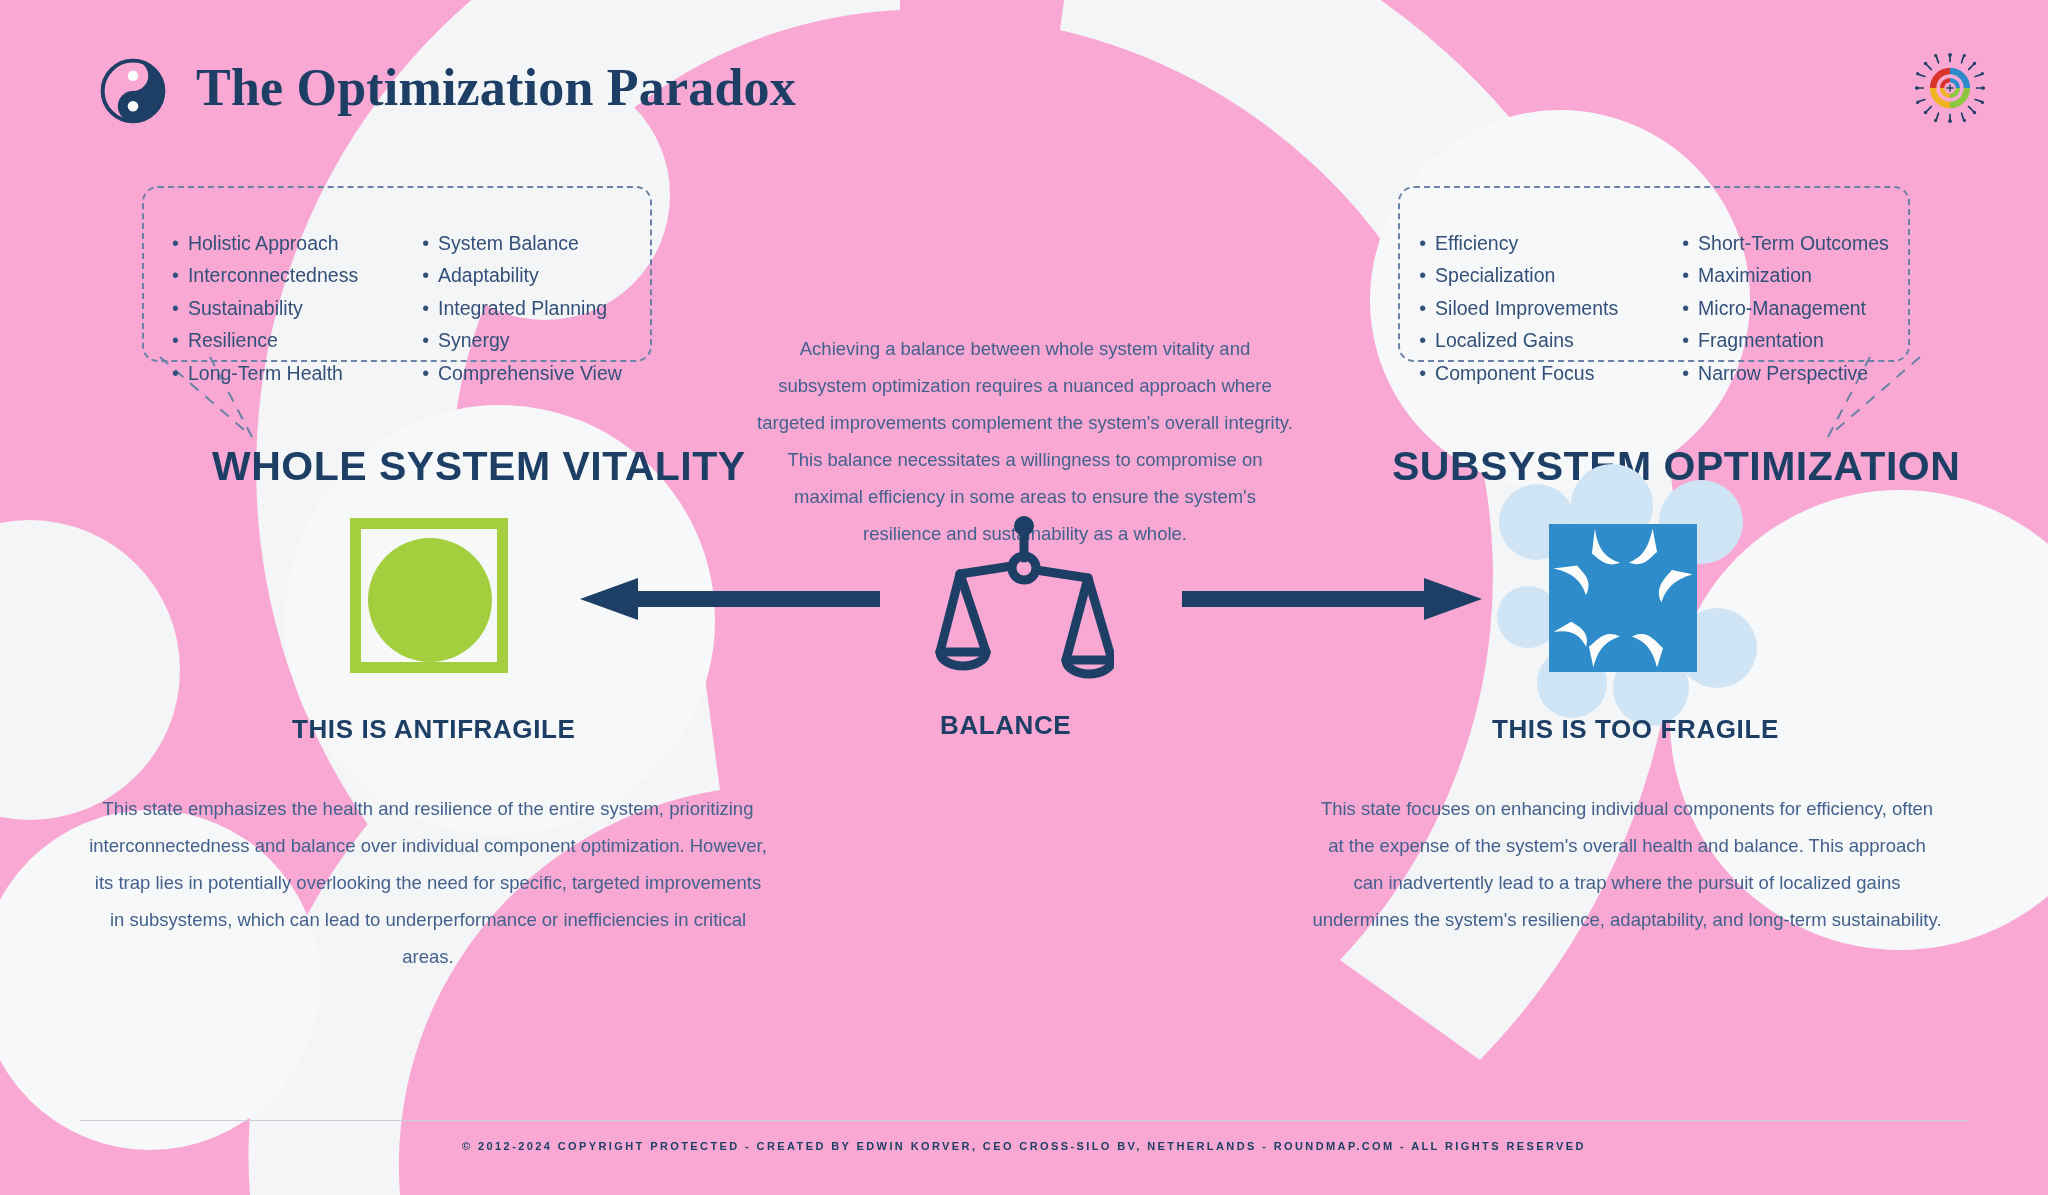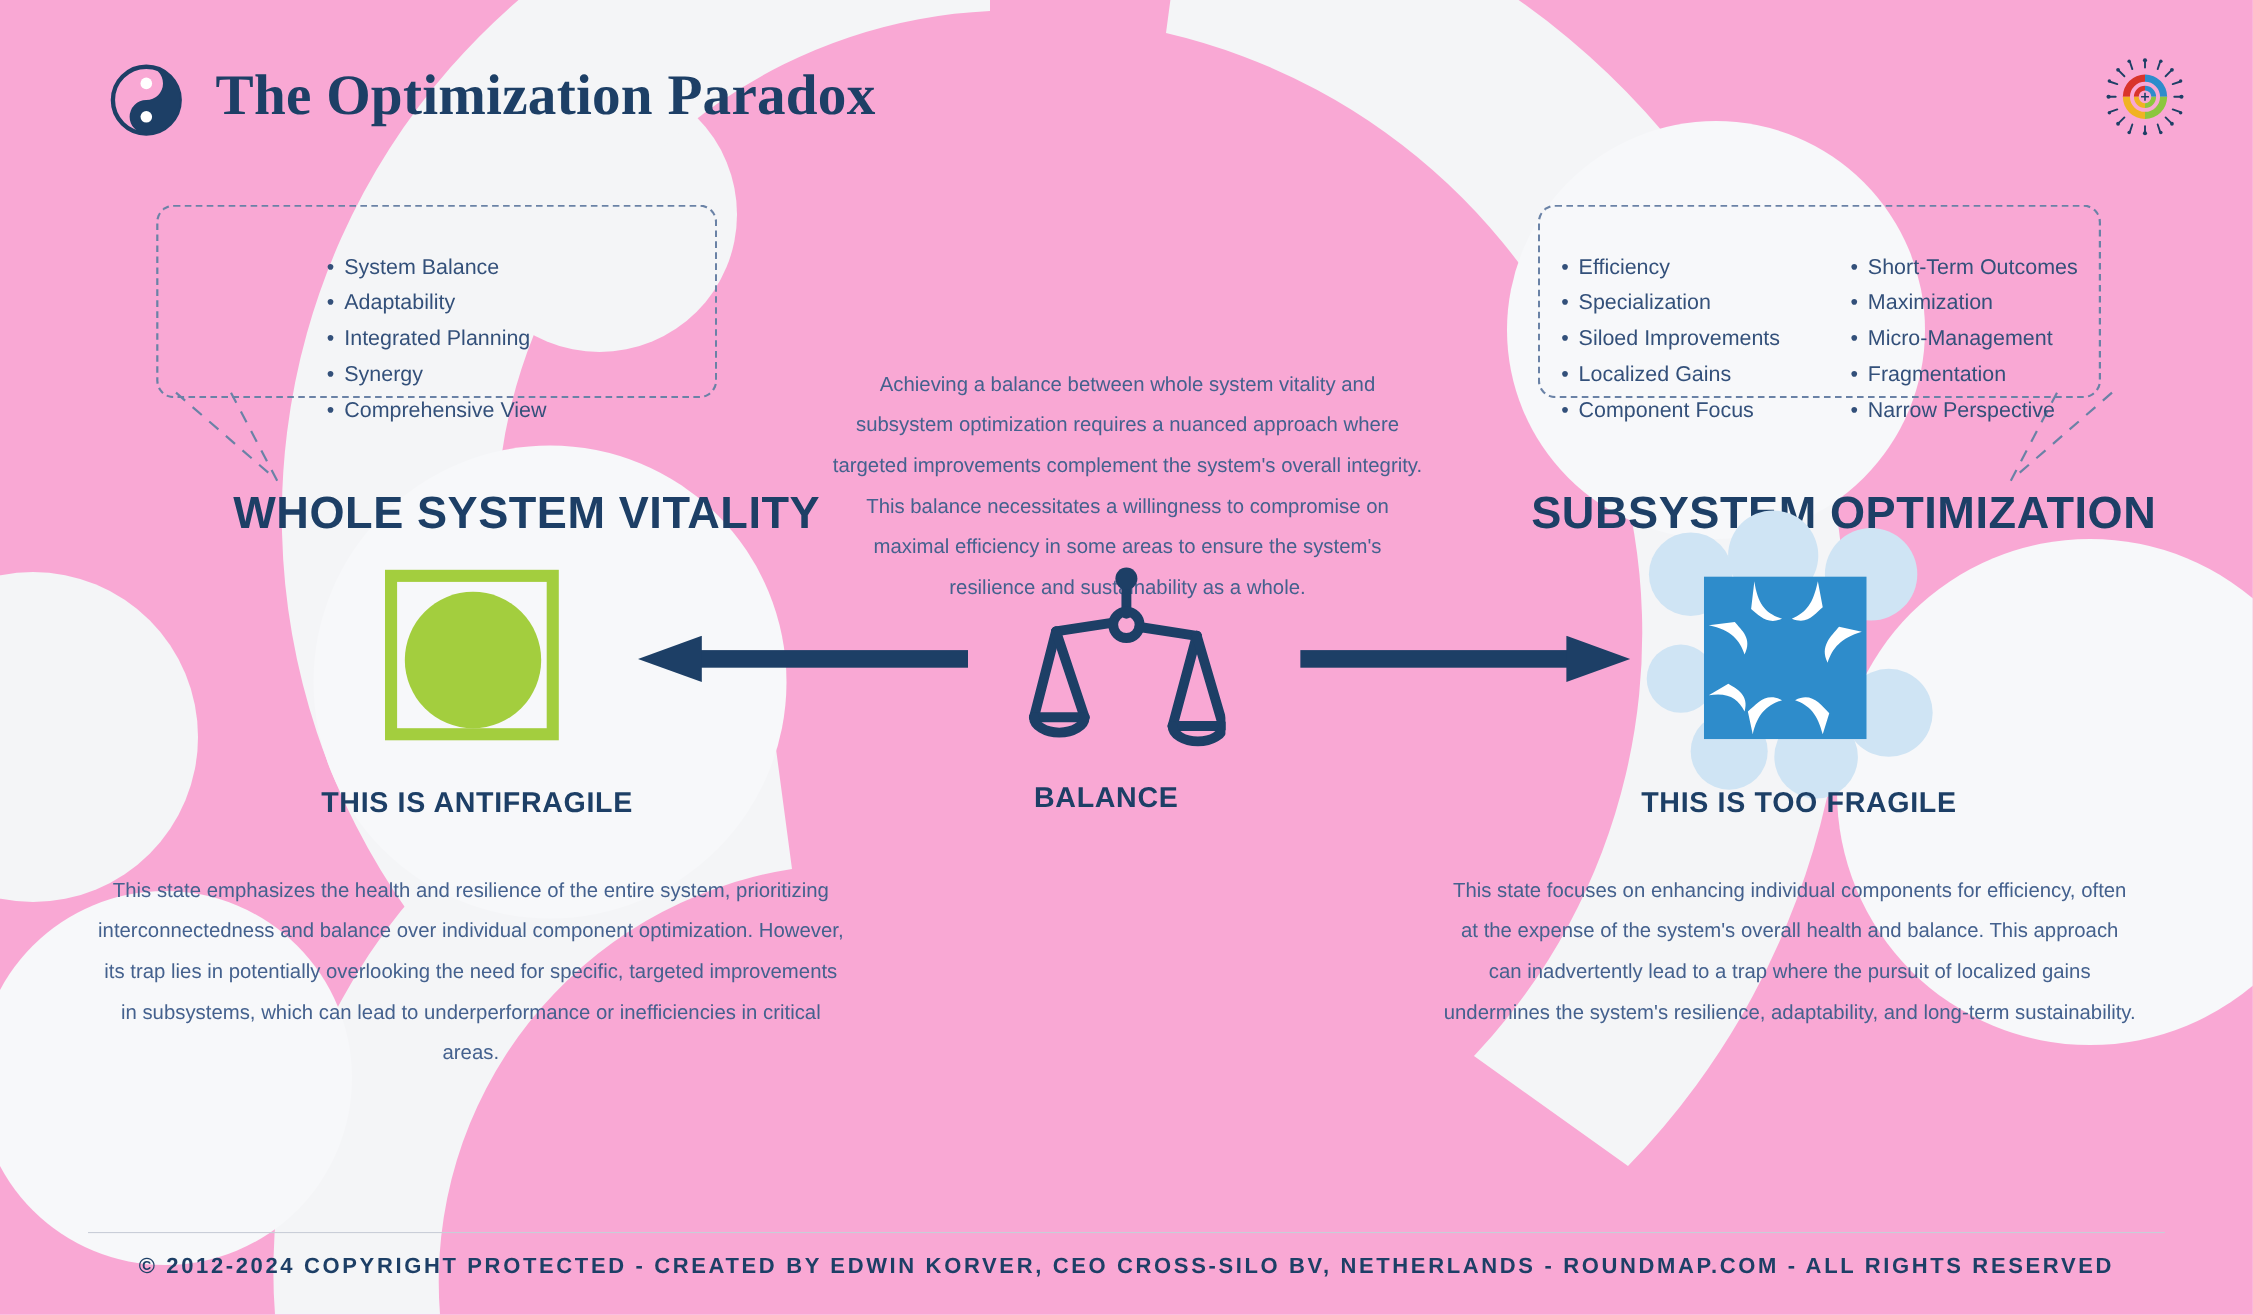--- a/index.html
+++ b/index.html
@@ -91,21 +91,21 @@
     position:absolute;text-align:center;
     font-size:18.5px;color:#44618e;line-height:2.0;
   }
 
   
   .footer-rule{
     position:absolute;left:80px;top:1120px;width:1888px;height:1px;background:#c9ced8;
   }
   .footer-text{
     position:absolute;left:0;top:1140px;width:2048px;text-align:center;
-    font-size:20px;font-weight:bold;color:#1d3f66;letter-spacing:2.4px;
+    font-size:11px;font-weight:bold;color:#1d3f66;letter-spacing:2.4px;
     white-space:nowrap;
   }
 </style>
 </head>
 <body>
 
 <div id="root">
 
   <div class="bg-layer">
     <div class="wm" style="left:-120px;top:520px;width:300px;height:300px;"></div>
@@ -197,20 +197,27 @@
   </div>
 
   <svg class="tail" style="left:130px;top:355px;width:240px;height:90px;" viewBox="0 0 240 90">
     <path d="M 30 2 L 120 80" fill="none" stroke="#6a82a6" stroke-width="2" stroke-dasharray="11 9"></path>
     <path d="M 122 82 L 80 2" fill="none" stroke="#6a82a6" stroke-width="2" stroke-dasharray="11 9"></path>
   </svg>
 
   <div class="callout" style="left:142px;top:186px;width:510px;height:176px;">
     <div class="callout-inner">
       <div class="bullet-col">
+        <div class="bullet-item">Holistic Approach</div>
+        <div class="bullet-item">Interconnectedness</div>
+        <div class="bullet-item">Sustainability</div>
+        <div class="bullet-item">Resilience</div>
+        <div class="bullet-item">Long-Term Health</div>
+      </div>
+      <div class="bullet-col">
         <div class="bullet-item">System Balance</div>
         <div class="bullet-item">Adaptability</div>
         <div class="bullet-item">Integrated Planning</div>
         <div class="bullet-item">Synergy</div>
         <div class="bullet-item">Comprehensive View</div>
       </div>
     </div>
   </div>
 
   <svg class="tail" style="left:1710px;top:355px;width:240px;height:90px;" viewBox="0 0 240 90">

